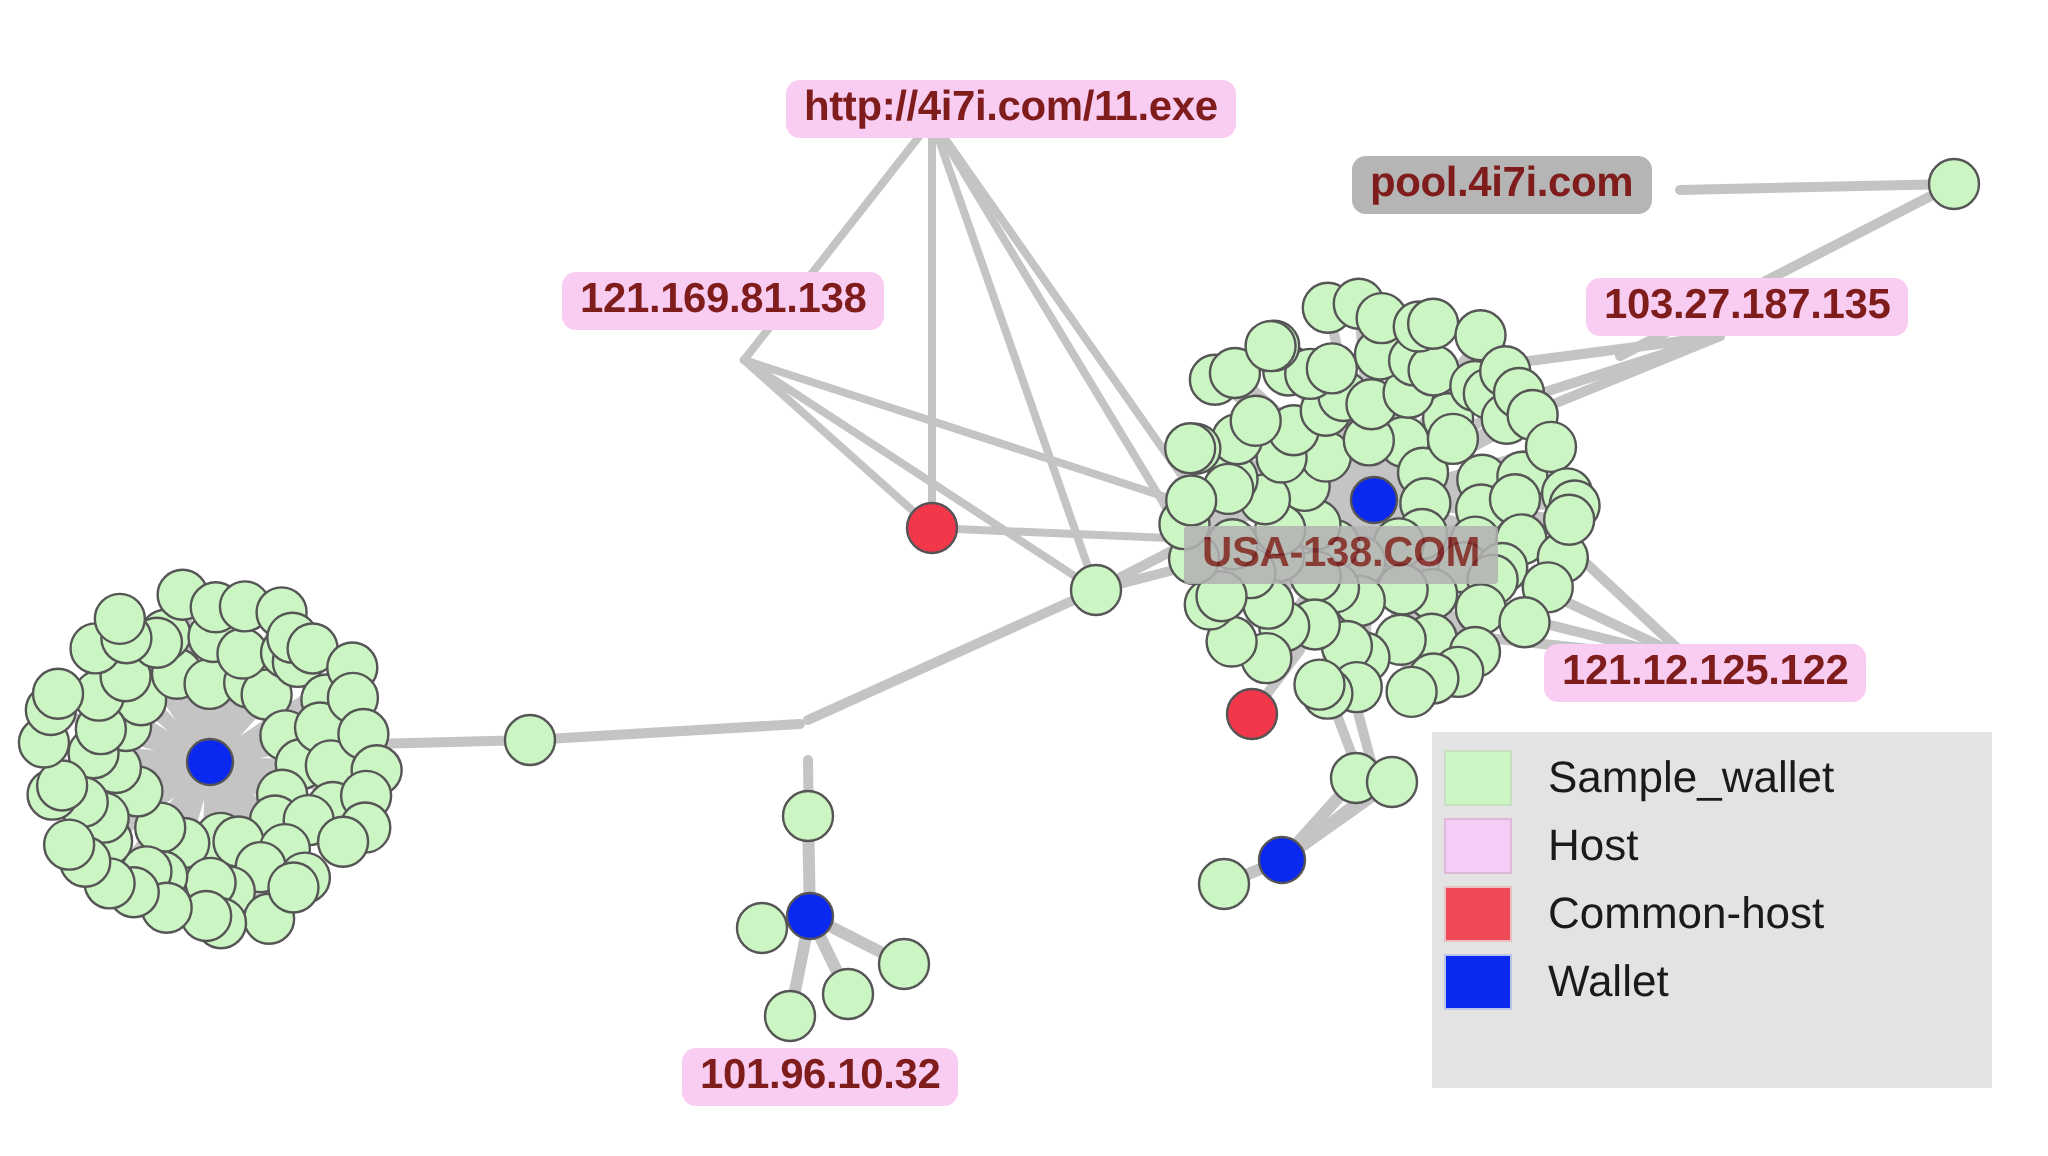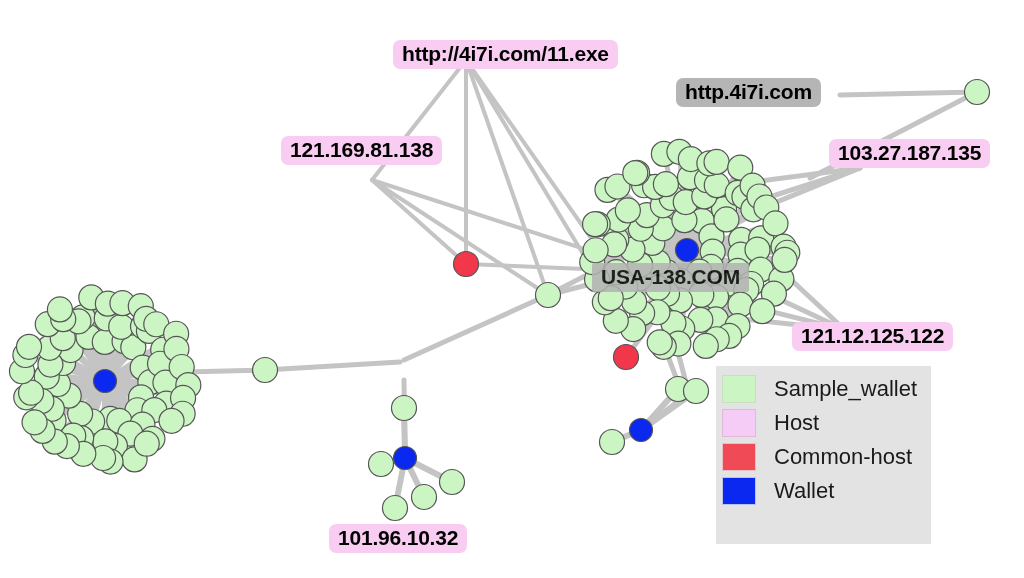--- a/index.html
+++ b/index.html
@@ -22,42 +22,42 @@
     left: 0;
     top: 0;
     width: 1024px;
     height: 578px;
   }
   .node-label {
     position: absolute;
     font-family: "Liberation Sans", sans-serif;
     font-weight: bold;
     font-size: 21px;
-    color: #000000;
+    color: #7f1d1d;
     white-space: nowrap;
     padding: 3px 9px 4px 9px;
     border-radius: 7px;
     line-height: 1.06;
     letter-spacing: -0.2px;
   }
   .label-host {
     background: #f9cdf2;
   }
   .label-cname {
     background: #b5b5b5;
   }
   .label-cname-flat {
     background: #b3b3b3;
     border-radius: 2px;
   }
   #legend {
     position: absolute;
     left: 716px;
     top: 366px;
-    width: 215px;
+    width: 280px;
     height: 178px;
     background: #e3e3e3;
     box-sizing: border-box;
     padding: 6px 0 0 6px;
   }
   .legend-row {
     display: flex;
     align-items: center;
     height: 34px;
   }
@@ -491,32 +491,32 @@
         <circle cx="265" cy="370" r="12.5" fill="#ccf5c4" stroke="#555555" stroke-width="1.2"></circle>
         <circle cx="548" cy="295" r="12.5" fill="#ccf5c4" stroke="#555555" stroke-width="1.2"></circle>
         <circle cx="977" cy="92" r="12.5" fill="#ccf5c4" stroke="#555555" stroke-width="1.2"></circle>
         <circle cx="466" cy="264" r="12.5" fill="#f2374b" stroke="#555555" stroke-width="1.2"></circle>
         <circle cx="626" cy="357" r="12.5" fill="#f2374b" stroke="#555555" stroke-width="1.2"></circle>
       </g>
   </svg>
 
   <div class="node-label label-host" style="left:393px; top:40px;">http://4i7i.com/11.exe</div>
 
-  <div class="node-label label-cname" style="left:676px; top:78px;">http.4i7i.com</div>
-
-  <div class="node-label label-host" style="left:793px; top:139px;margin-left:36px;">103.27.187.135</div>
+  <div class="node-label label-cname" style="left:676px; top:78px;">pool.4i7i.com</div>
+
+  <div class="node-label label-host" style="left:793px; top:139px;">103.27.187.135</div>
 
   <div class="node-label label-host" style="left:281px; top:136px;">121.169.81.138</div>
 
   <div class="node-label label-cname-flat" style="left:592px; top:263px; opacity:0.85;">USA-138.COM</div>
 
-  <div class="node-label label-host" style="left:792px; top:322px;">121.12.125.122</div>
-
-
-  <div class="node-label label-host" style="left:329px; top:524px;">101.96.10.32</div>
+  <div class="node-label label-host" style="left:772px; top:322px;">121.12.125.122</div>
+
+
+  <div class="node-label label-host" style="left:341px; top:524px;">101.96.10.32</div>
 
   <div id="legend">
     <div class="legend-row">
       <span class="legend-swatch" style="background:#ccf5c4; border:1px solid #c7dfc0;"></span>
       <span class="legend-text">Sample_wallet</span>
     </div>
     <div class="legend-row">
       <span class="legend-swatch" style="background:#f5ccf5; border:1px solid #e0b8d8;"></span>
       <span class="legend-text">Host</span>
     </div>

